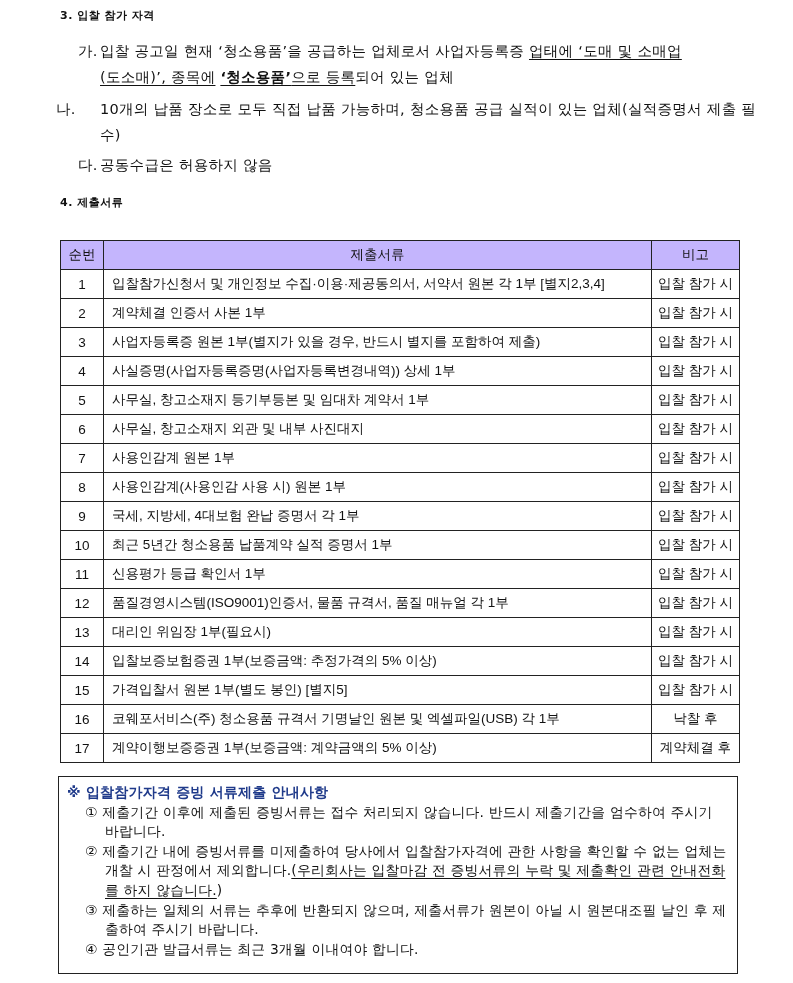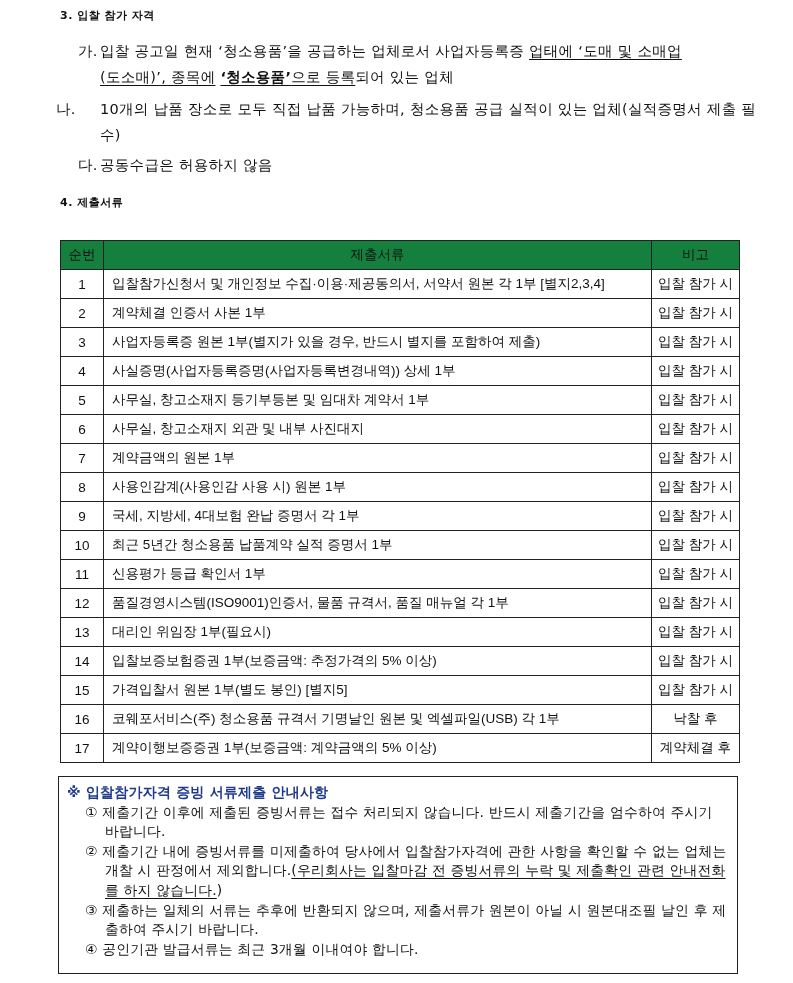--- a/index.html
+++ b/index.html
@@ -31,21 +31,21 @@
       width: 680px; border-collapse: collapse;
       font-family: "Liberation Sans", "DejaVu Sans", sans-serif;
       font-size: 13.5px;
       border: 1.5px solid #222;
     }
     table.docs th, table.docs td {
       border: 1px solid #222;
       height: 28px; padding: 0 6px; white-space: nowrap;
     }
     table.docs th {
-      background: #15803d; font-weight: normal; text-align: center;
+      background: #c4b5fd; font-weight: normal; text-align: center;
     }
     table.docs td.no { text-align: center; width: 30px; }
     table.docs td.note { text-align: center; width: 73px; }
     table.docs td.doc { text-align: left; padding-left: 8px; }
 
     .notice {
       position: absolute; left: 58px; top: 776px;
       width: 680px; height: 198px; box-sizing: border-box;
       border: 1.5px solid #222; padding: 6px 8px;
       font-size: 13.8px; line-height: 19.6px; letter-spacing: 0.2px;
@@ -110,21 +110,21 @@
           <td class="doc">사무실, 창고소재지 등기부등본 및 임대차 계약서 1부</td>
           <td class="note">입찰 참가 시</td>
         </tr>
         <tr>
           <td class="no">6</td>
           <td class="doc">사무실, 창고소재지 외관 및 내부 사진대지</td>
           <td class="note">입찰 참가 시</td>
         </tr>
         <tr>
           <td class="no">7</td>
-          <td class="doc">계약금액의 원본 1부</td>
+          <td class="doc">사용인감계 원본 1부</td>
           <td class="note">입찰 참가 시</td>
         </tr>
         <tr>
           <td class="no">8</td>
           <td class="doc">사용인감계(사용인감 사용 시) 원본 1부</td>
           <td class="note">입찰 참가 시</td>
         </tr>
         <tr>
           <td class="no">9</td>
           <td class="doc">국세, 지방세, 4대보험 완납 증명서 각 1부</td>

